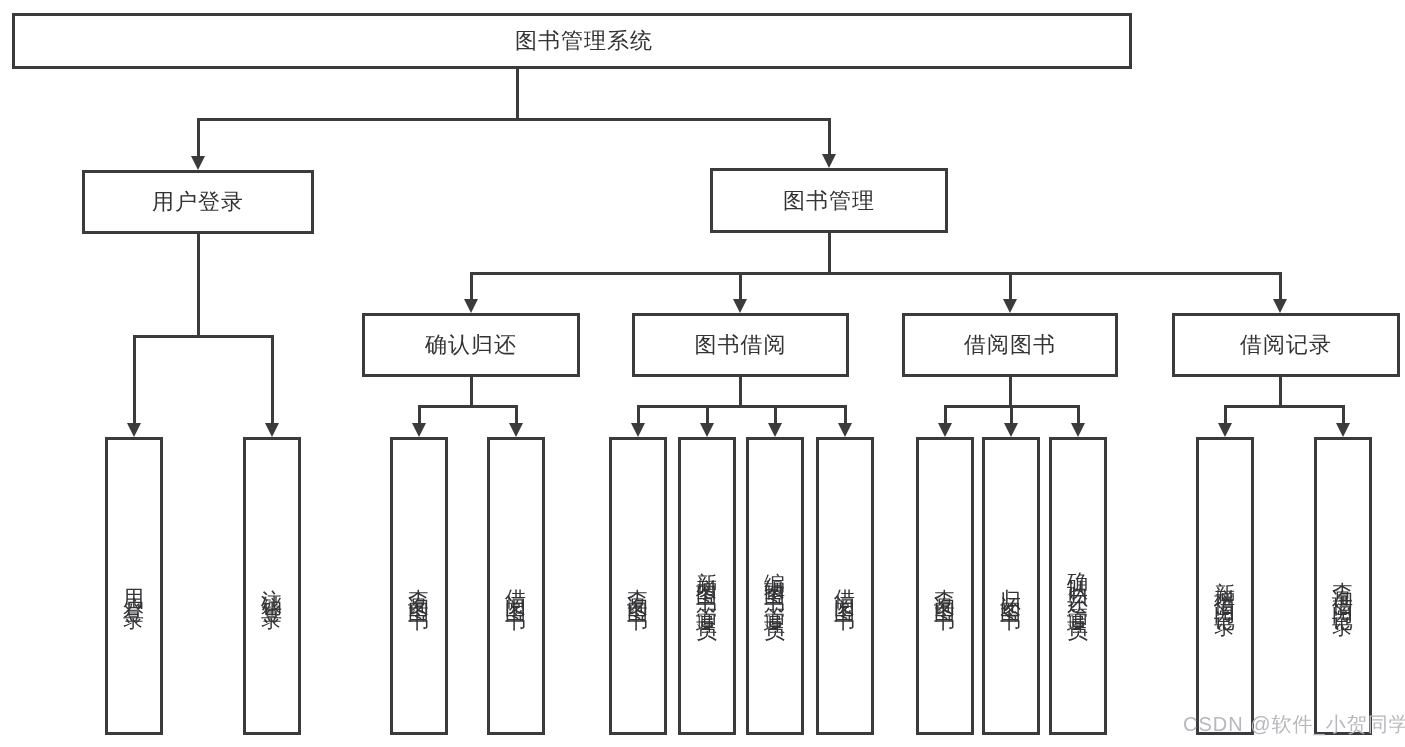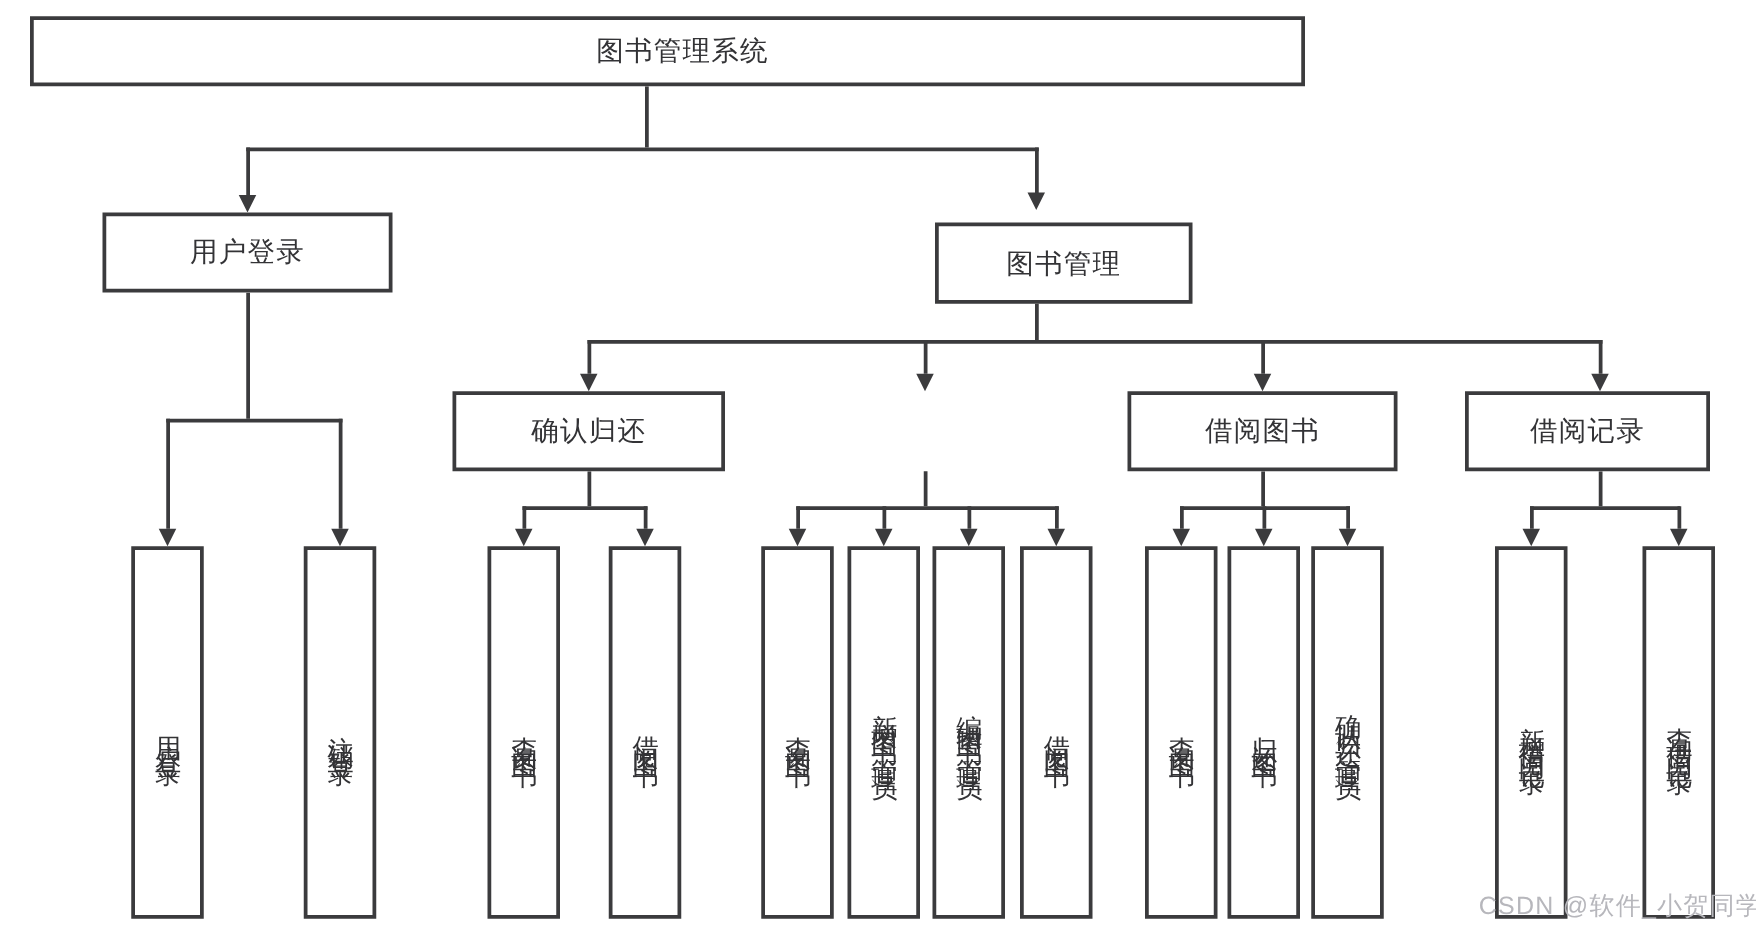--- a/index.html
+++ b/index.html
@@ -67,35 +67,35 @@
     letter-spacing:1px;
     z-index:3;
     white-space:nowrap;
   }
 </style>
 </head>
 <body>
 
 <div class="canvas">
 
-  <div class="hbox" style="left:24px;top:13px;width:1020px;height:56px;padding-left:24px;">
+  <div class="hbox" style="left:12px;top:13px;width:1120px;height:56px;padding-left:24px;">
     <span>图书管理系统</span>
   </div>
 
   <div class="seg" style="left:516px;top:69px;width:3px;height:49px;"></div>
   <div class="seg" style="left:197px;top:118px;width:634px;height:3px;"></div>
   <div class="seg" style="left:197px;top:118px;width:3px;height:40px;"></div>
   <div class="arr" style="left:191px;top:156px;"></div>
   <div class="seg" style="left:828px;top:118px;width:3px;height:38px;"></div>
   <div class="arr" style="left:822px;top:154px;"></div>
 
   <div class="hbox" style="left:82px;top:170px;width:232px;height:64px;">
     <span>用户登录</span>
   </div>
-  <div class="hbox" style="left:748px;top:168px;width:206px;height:65px;margin-top:10px;">
+  <div class="hbox" style="left:710px;top:168px;width:238px;height:65px;">
     <span>图书管理</span>
   </div>
 
   <div class="seg" style="left:197px;top:234px;width:3px;height:101px;"></div>
   <div class="seg" style="left:133px;top:335px;width:141px;height:3px;"></div>
   <div class="seg" style="left:133px;top:335px;width:3px;height:88px;"></div>
   <div class="arr" style="left:127px;top:423px;"></div>
   <div class="seg" style="left:271px;top:335px;width:3px;height:88px;"></div>
   <div class="arr" style="left:265px;top:423px;"></div>
 
@@ -106,24 +106,27 @@
   <div class="seg" style="left:739px;top:272px;width:3px;height:27px;"></div>
   <div class="arr" style="left:733px;top:299px;"></div>
   <div class="seg" style="left:1009px;top:272px;width:3px;height:27px;"></div>
   <div class="arr" style="left:1003px;top:299px;"></div>
   <div class="seg" style="left:1279px;top:272px;width:3px;height:27px;"></div>
   <div class="arr" style="left:1273px;top:299px;"></div>
 
   <div class="hbox" style="left:362px;top:313px;width:218px;height:64px;">
     <span>确认归还</span>
   </div>
+  <div class="hbox" style="left:632px;top:313px;width:217px;height:64px;">
+    <span>图书借阅</span>
+  </div>
   <div class="hbox" style="left:902px;top:313px;width:216px;height:64px;">
     <span>借阅图书</span>
   </div>
-  <div class="hbox" style="left:1172px;top:313px;width:196px;height:64px;">
+  <div class="hbox" style="left:1172px;top:313px;width:228px;height:64px;">
     <span>借阅记录</span>
   </div>
 
   <div class="seg" style="left:470px;top:377px;width:3px;height:28px;"></div>
   <div class="seg" style="left:418px;top:405px;width:100px;height:3px;"></div>
   <div class="seg" style="left:418px;top:405px;width:3px;height:18px;"></div>
   <div class="arr" style="left:412px;top:423px;"></div>
   <div class="seg" style="left:515px;top:405px;width:3px;height:18px;"></div>
   <div class="arr" style="left:509px;top:423px;"></div>
 

